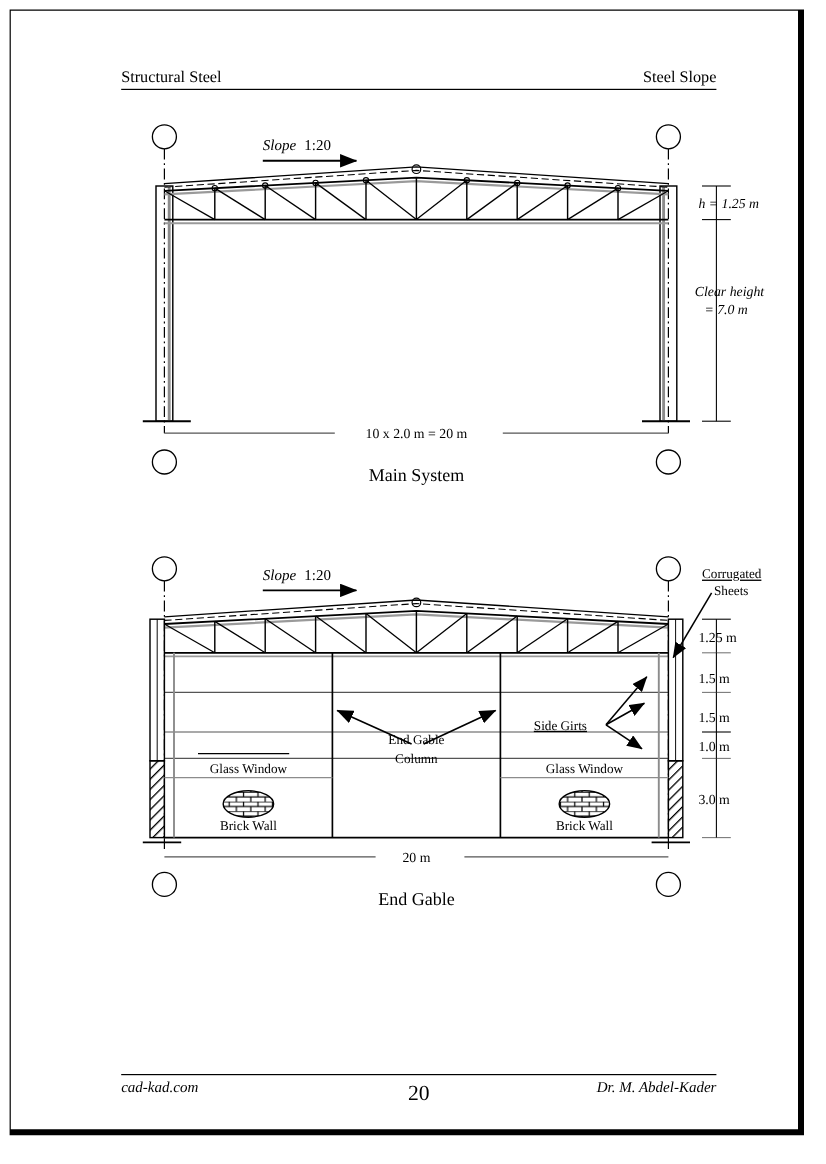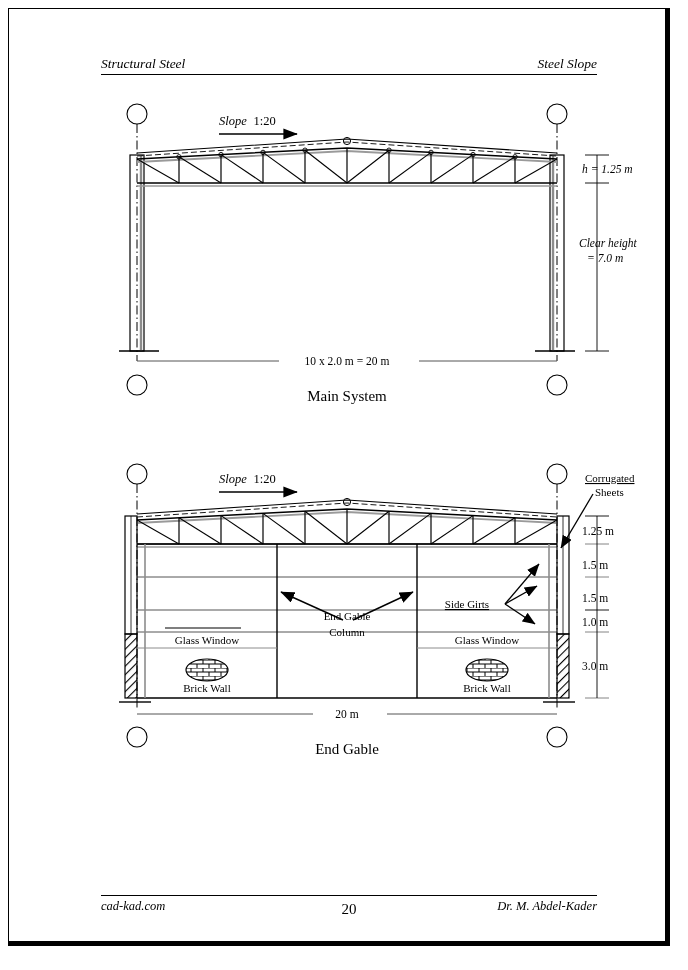--- a/index.html
+++ b/index.html
@@ -12,30 +12,30 @@
     background:#fff;border-left:1px solid #000;border-top:1px solid #000;
     border-right:5px solid #000;border-bottom:5px solid #000;
     box-sizing:border-box;
   }
   .sheet{position:absolute;left:0;top:0;width:100%;height:100%;}
 
   
   .hdr{
     position:absolute;left:92px;top:47px;width:496px;
     display:flex;justify-content:space-between;align-items:flex-start;
-    font-style:italic;font-size:13.5px;border-bottom:1.2px solid #000;
+    font-size:13.5px;border-bottom:1.2px solid #000;
     padding-bottom:2px;
   }
   .ftr{
     position:absolute;left:92px;top:886px;width:496px;
     border-top:1.2px solid #000;padding-top:3px;
     display:flex;justify-content:space-between;align-items:flex-end;
     font-style:italic;font-size:12.5px;
   }
-  .ftr .pno{font-style:normal;font-size:15px;position:absolute;
+  .ftr .pno{font-style:normal;font-size:18px;position:absolute;
     left:0;right:0;top:5px;text-align:center;}
 
   
   .fig{position:absolute;}
   svg{display:block;overflow:visible;}
   text{font-family:"Liberation Serif",serif;fill:#000;}
   .lbl{font-size:11px;}
   .cap{font-size:15px;}
   .dim{font-size:11.5px;}
 </style>

